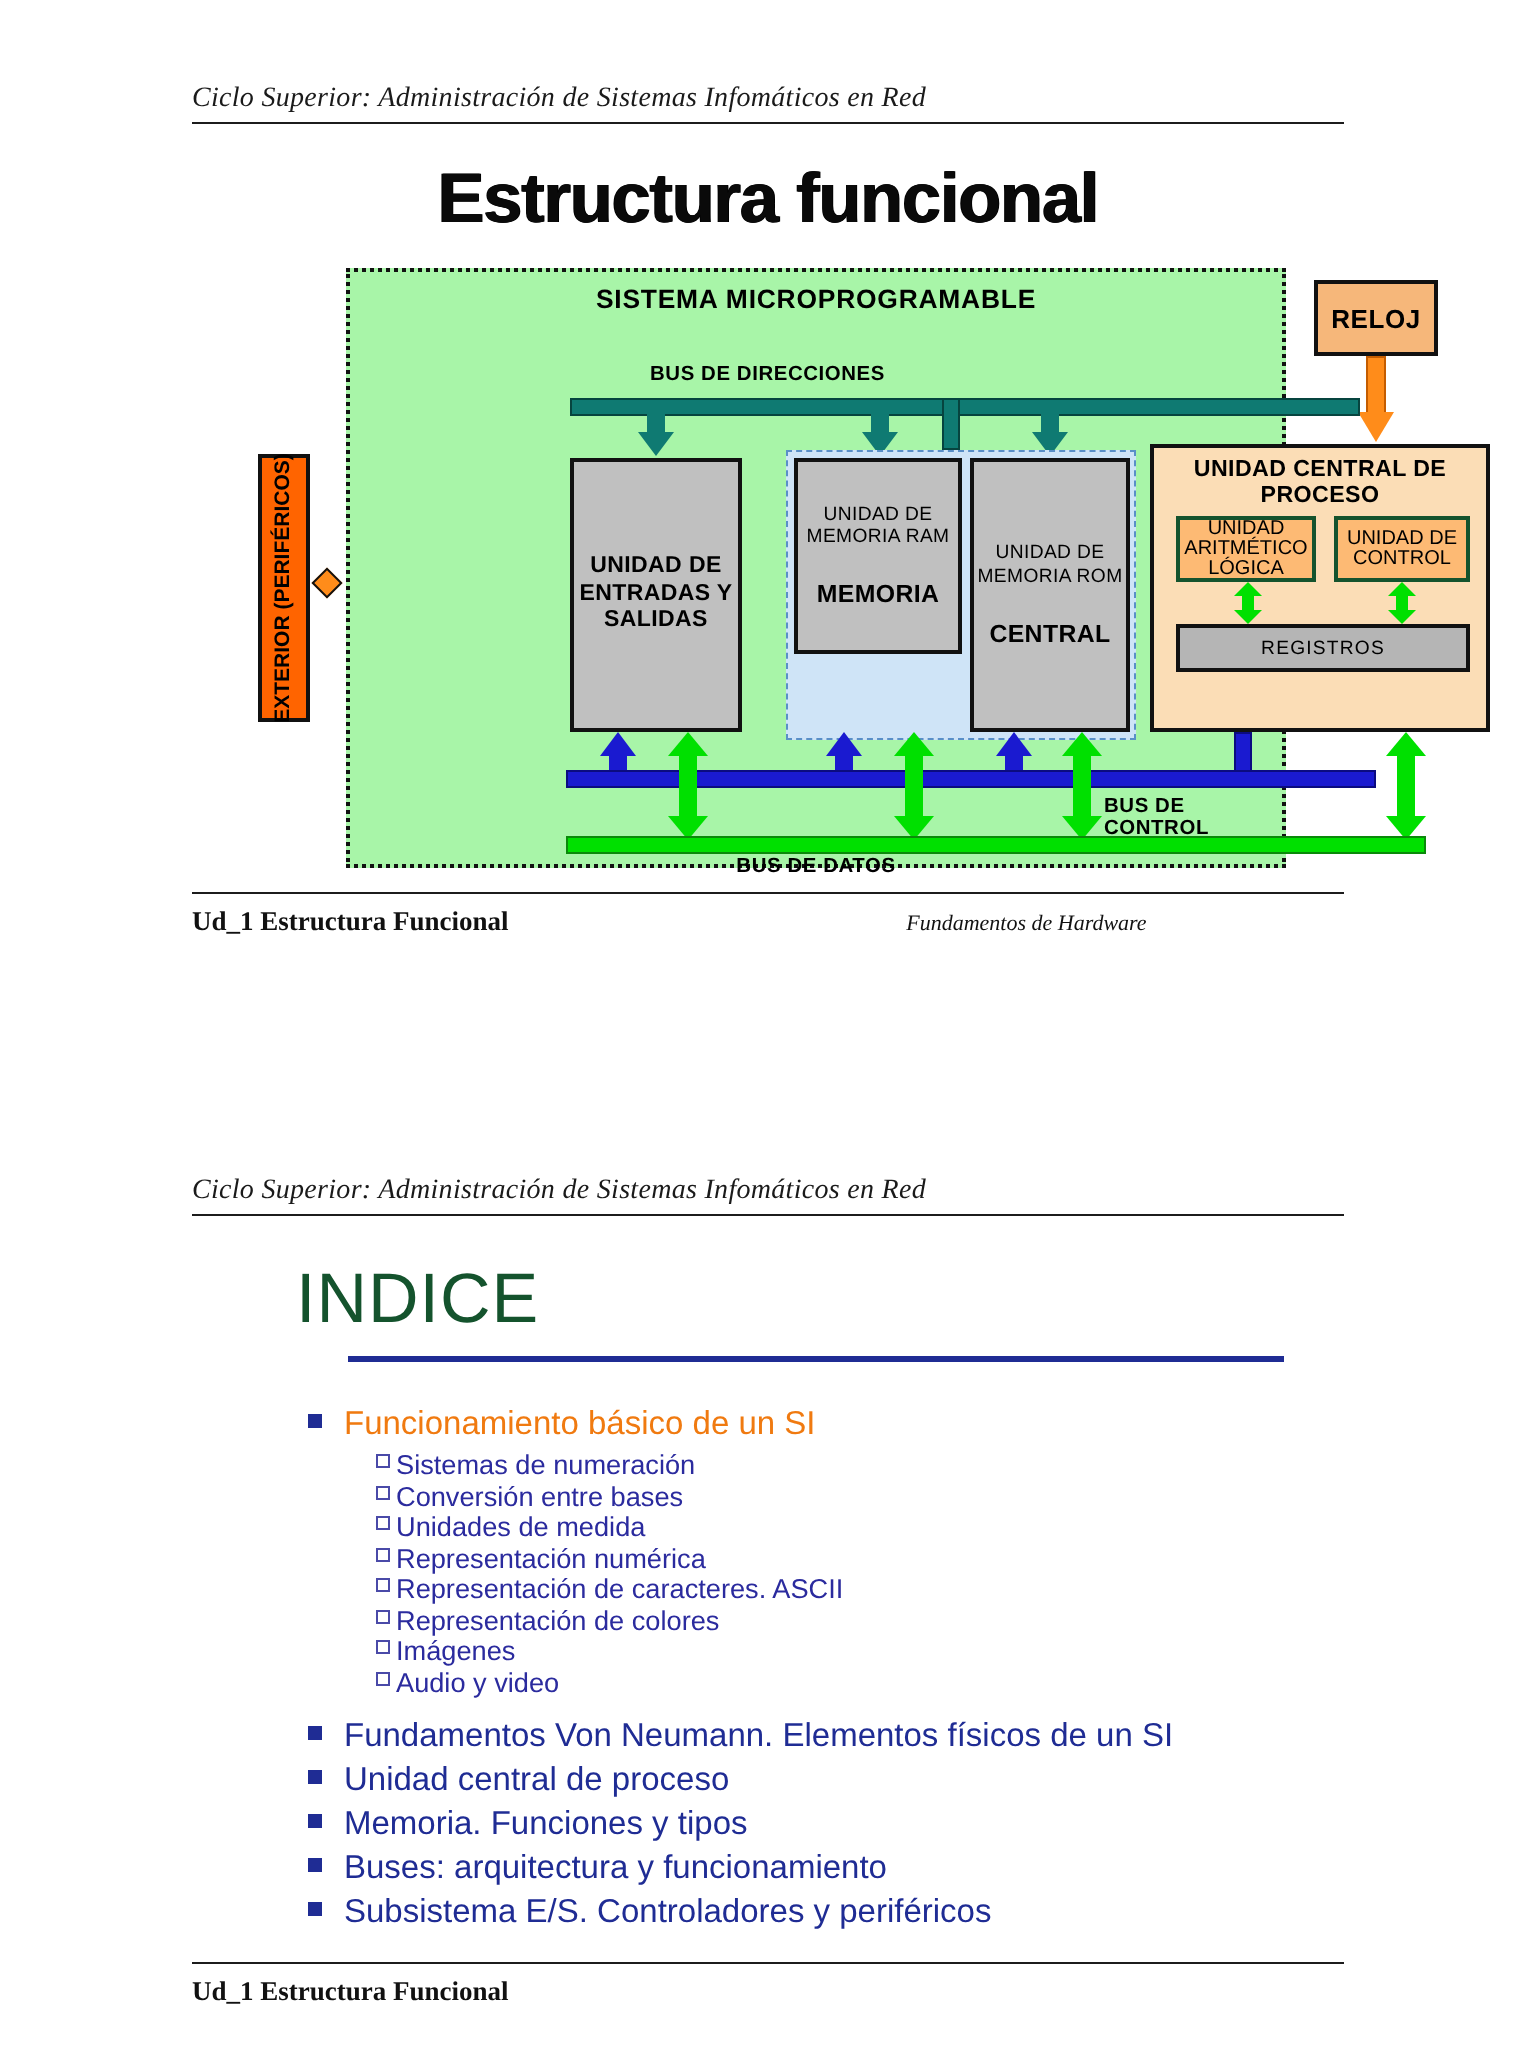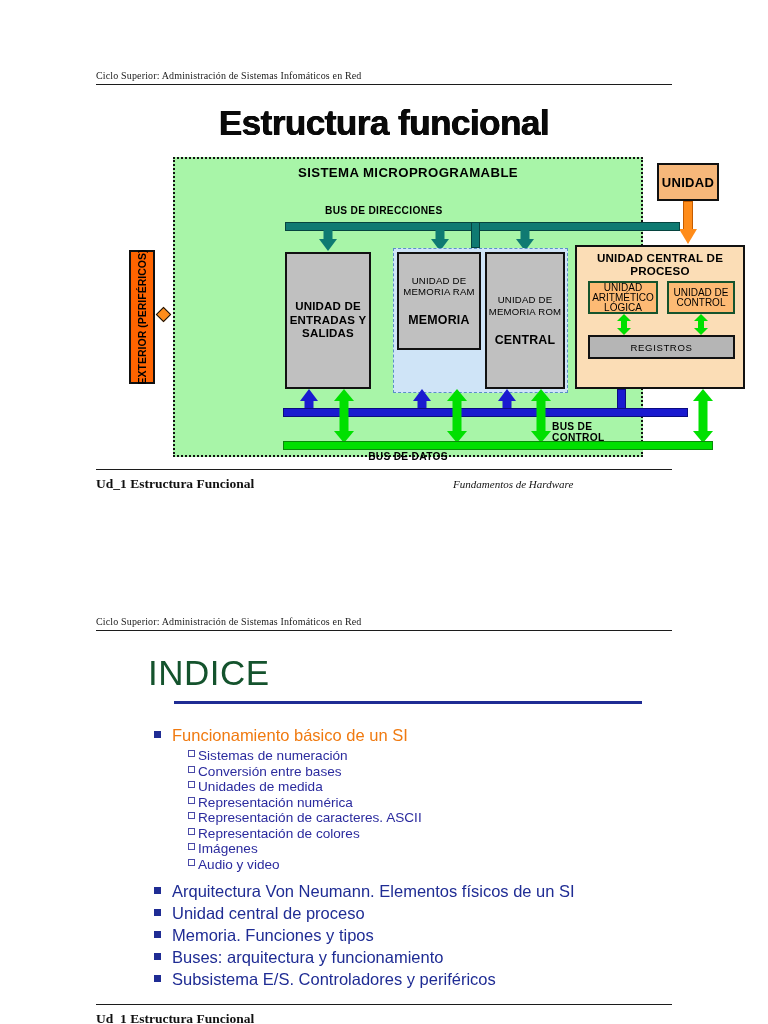--- a/index.html
+++ b/index.html
@@ -16,25 +16,25 @@
   }
 
   
   .slide {
     position: absolute;
     left: 96px;
     width: 576px;
   }
   .page-header {
     font-family: "Liberation Serif", serif;
-    font-size: 10px;
+    font-style: italic;
+    font-size: 14px;
     color: #1a1a1a;
     letter-spacing: 0.15px;
     padding-bottom: 3px;
-    margin-top: 28px;
   }
   .rule {
     border: 0;
     border-top: 1.6px solid #1c1c1c;
     margin: 0;
   }
 
   
   .deck-title {
     text-align: center;
@@ -340,21 +340,21 @@
 
     <div class="exterior">
       <span>EXTERIOR (PERIFÉRICOS)</span>
     </div>
     <div class="ext-diamond"></div>
 
     <div class="sys-panel">
       <div class="sys-title">SISTEMA MICROPROGRAMABLE</div>
 
       <div class="reloj">
-        <span>UNIDAD</span>
+        <span>RELOJ</span>
       </div>
 
       <div class="arrow" style="left:504px; top:42px; width:18px; height:44px;">
         <div class="stem" style="top:0; width:10px; height:30px; background:#ff8c1a; border:1px solid #c45c00; box-sizing:border-box;"></div>
         <div class="head" style="top:28px; border-left:9px solid transparent; border-right:9px solid transparent; border-top:15px solid #ff8c1a;"></div>
       </div>
 
       <div class="bus-addr-label">BUS DE DIRECCIONES</div>
       <div class="bus-addr"></div>
       <div class="bus-addr-drop" style="left:296px;"></div>
@@ -500,21 +500,21 @@
           <span class="bullet-hollow"></span>
           <span class="toc-l2-label">Imágenes</span>
         </div>
         <div class="toc-l2">
           <span class="bullet-hollow"></span>
           <span class="toc-l2-label">Audio y video</span>
         </div>
       </div>
       <div class="toc-item toc-l1">
         <span class="bullet-sq"></span>
-        <span class="toc-l1-label">Arquitectura Von Neumann. Elementos físicos de un SI</span>
+        <span class="toc-l1-label">Fundamentos Von Neumann. Elementos físicos de un SI</span>
       </div>
       <div class="toc-item toc-l1">
         <span class="bullet-sq"></span>
         <span class="toc-l1-label">Unidad central de proceso</span>
       </div>
       <div class="toc-item toc-l1">
         <span class="bullet-sq"></span>
         <span class="toc-l1-label">Memoria. Funciones y tipos</span>
       </div>
       <div class="toc-item toc-l1">

